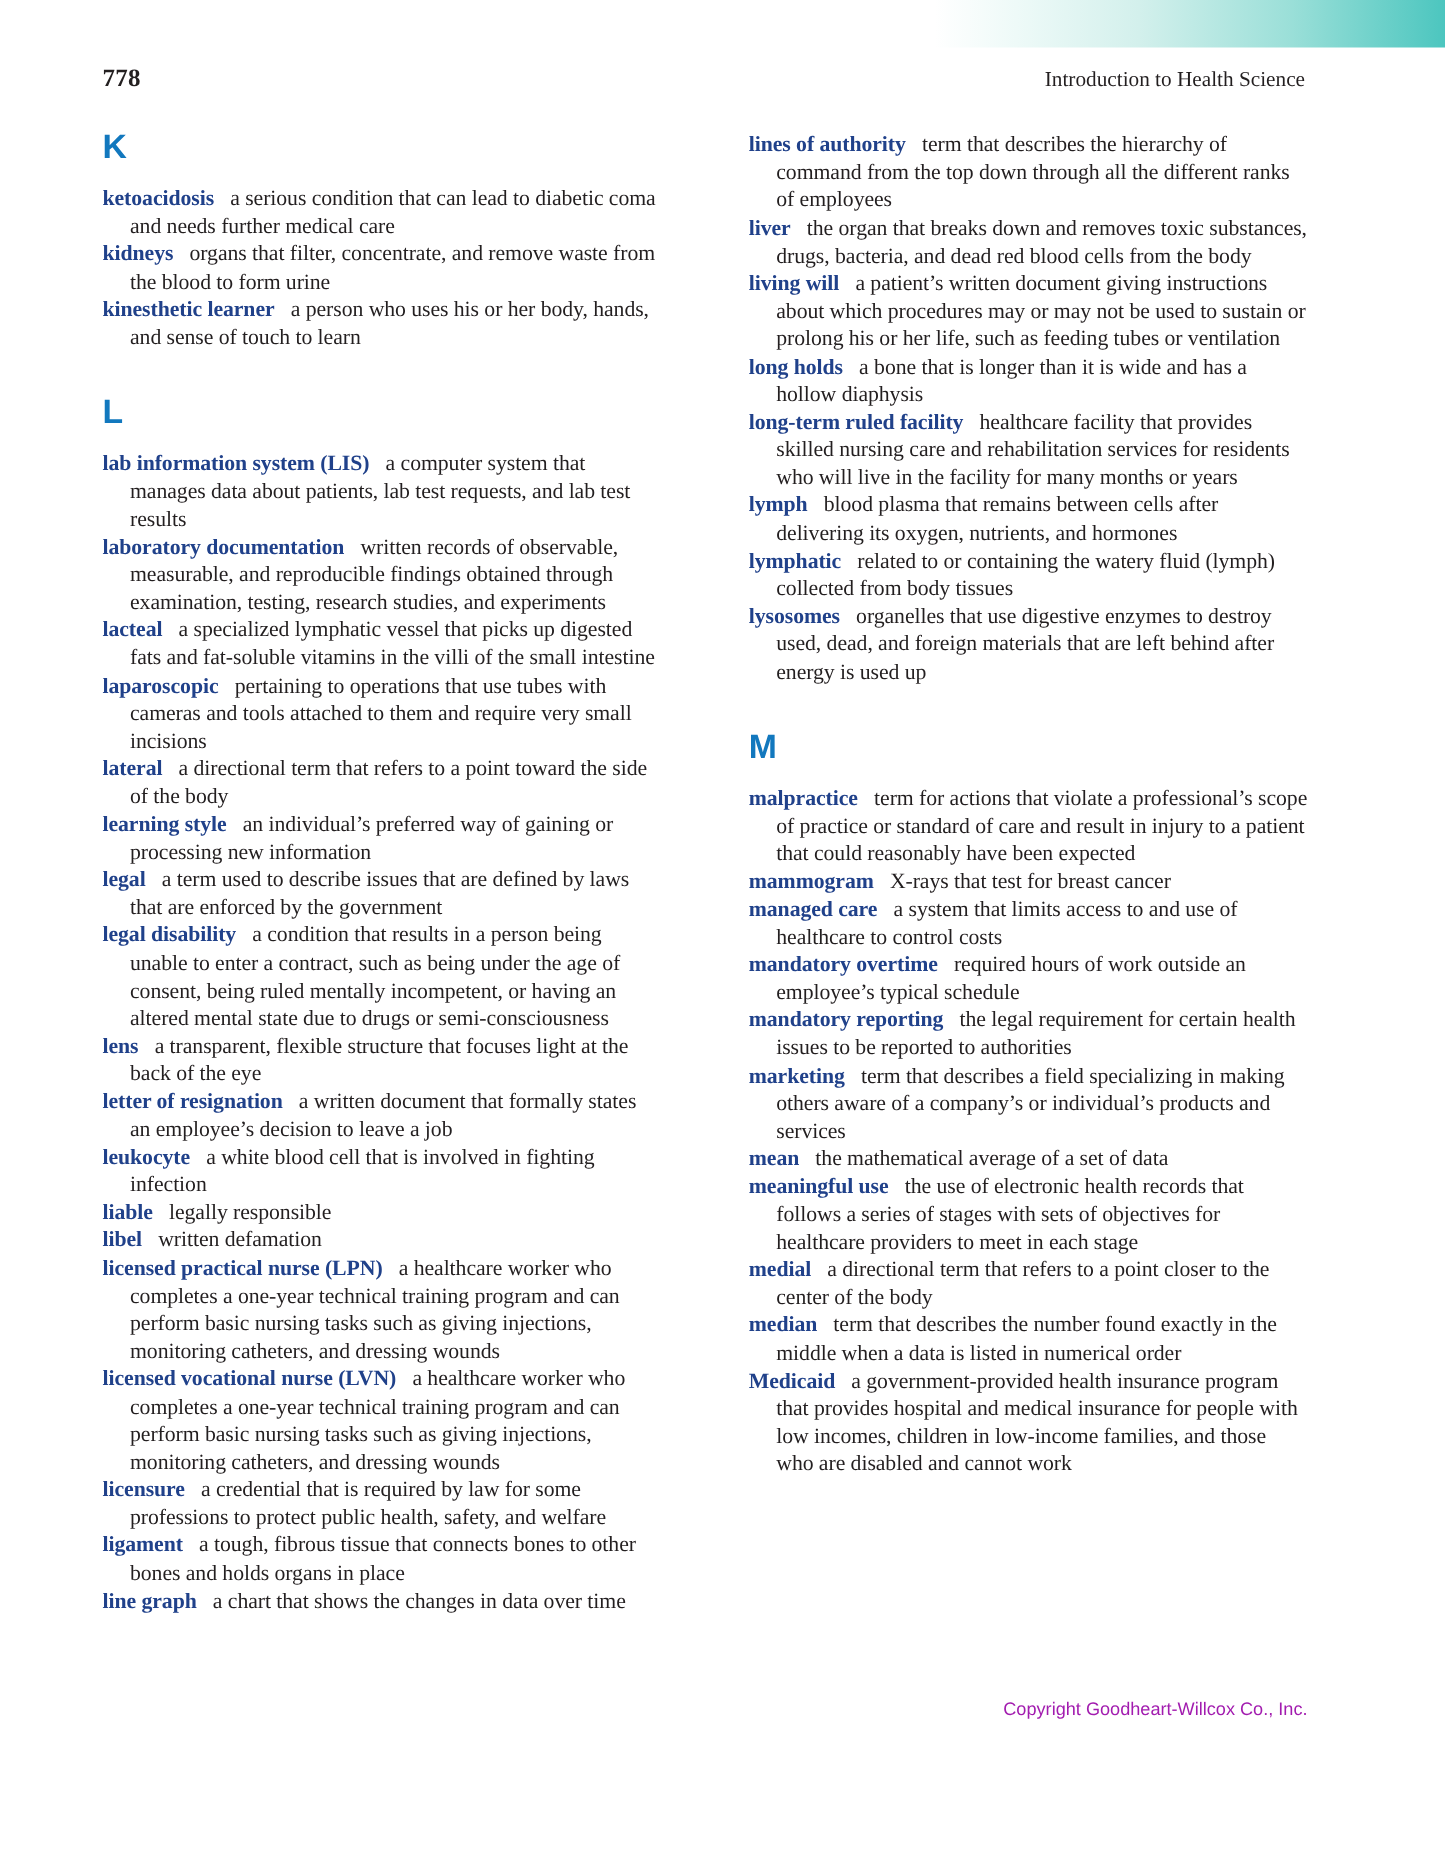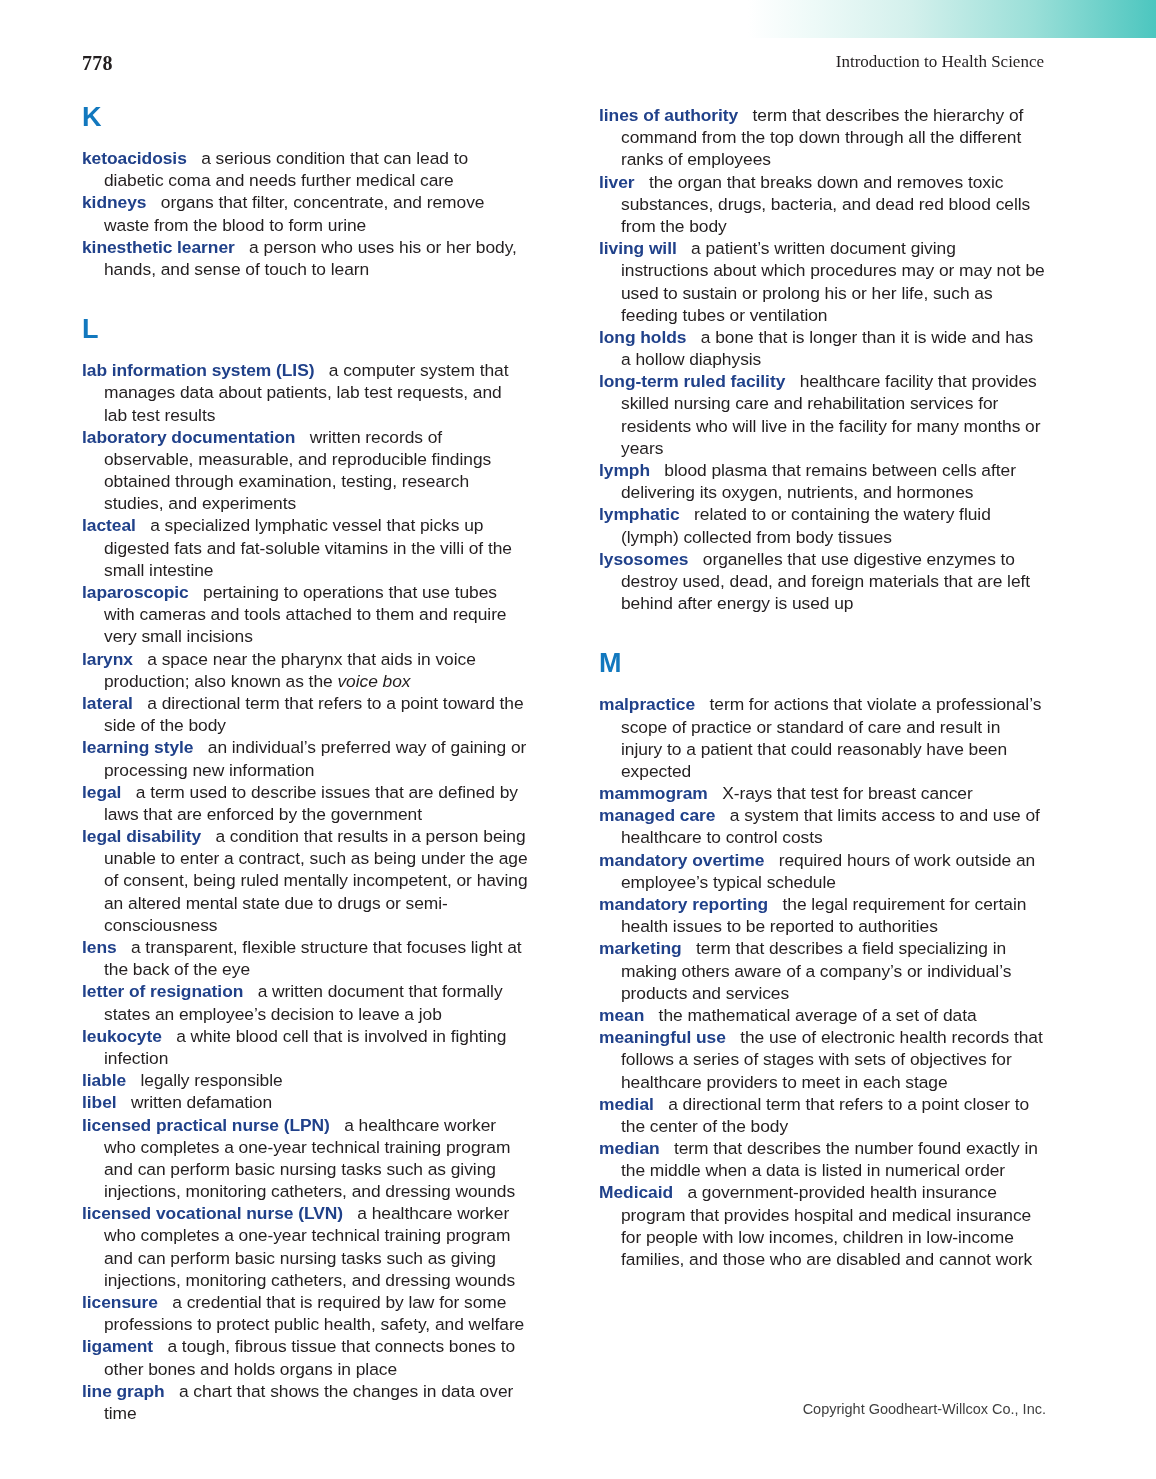--- a/index.html
+++ b/index.html
@@ -29,21 +29,21 @@
     width: 1156px;
     height: 1479px;
   }
   header.running-head {
     position: absolute;
     top: 52px;
     left: 82px;
     width: 962px;
     display: flex;
     justify-content: space-between;
-    align-items: flex-start;
+    align-items: center;
   }
   .folio {
     font-family: "Liberation Serif", serif;
     font-weight: bold;
     font-size: 20px;
     letter-spacing: 0.2px;
     color: #231f20;
   }
   .book-title {
     font-family: "Liberation Serif", serif;
@@ -67,46 +67,46 @@
     font-weight: bold;
     font-size: 27px;
     color: #1278be;
     line-height: 1;
     margin: 0 0 16px 0;
   }
   .letter-heading.spaced {
     margin-top: 36px;
   }
   .entry {
-    font-family: Liberation Sans, sans-serif;
+    font-family: Liberation Serif, serif;
     font-size: 17.4px;
     line-height: 1.275;
     color: #231f20;
     margin: 0;
     padding-left: 22px;
     text-indent: -22px;
     letter-spacing: -0.05px;
   }
   .term {
     font-weight: bold;
     color: #20418a;
   }
   .gap {
     display: inline;
     white-space: pre;
   }
   footer.copyright {
     position: absolute;
     left: 82px;
-    top: 1401px;
+    top: 1360px;
     width: 964px;
     text-align: right;
     font-family: "Liberation Sans", sans-serif;
     font-size: 14.5px;
-    color: #404040;
+    color: #a21caf;
   }
 </style>
 </head>
 <body>
 
 <div id="page">
 
   <div id="deco-bar"></div>
 
   <header class="running-head">
@@ -118,21 +118,20 @@
       <div class="column">
         <div class="letter-heading">K</div>
         <p class="entry"><span class="term">ketoacidosis</span><span class="gap">   </span><span class="def">a serious condition that can lead to diabetic coma and needs further medical care</span></p>
         <p class="entry"><span class="term">kidneys</span><span class="gap">   </span><span class="def">organs that filter, concentrate, and remove waste from the blood to form urine</span></p>
         <p class="entry"><span class="term">kinesthetic learner</span><span class="gap">   </span><span class="def">a person who uses his or her body, hands, and sense of touch to learn</span></p>
         <div class="letter-heading spaced">L</div>
         <p class="entry"><span class="term">lab information system (LIS)</span><span class="gap">   </span><span class="def">a computer system that manages data about patients, lab test requests, and lab test results</span></p>
         <p class="entry"><span class="term">laboratory documentation</span><span class="gap">   </span><span class="def">written records of observable, measurable, and reproducible findings obtained through examination, testing, research studies, and experiments</span></p>
         <p class="entry"><span class="term">lacteal</span><span class="gap">   </span><span class="def">a specialized lymphatic vessel that picks up digested fats and fat-soluble vitamins in the villi of the small intestine</span></p>
         <p class="entry"><span class="term">laparoscopic</span><span class="gap">   </span><span class="def">pertaining to operations that use tubes with cameras and tools attached to them and require very small incisions</span></p>
-        <p class="entry"><span class="term">larynx</span><span class="gap">   </span><span class="def">a space near the pharynx that aids in voice production; also known as the </span><em>voice box</em></p>
         <p class="entry"><span class="term">lateral</span><span class="gap">   </span><span class="def">a directional term that refers to a point toward the side of the body</span></p>
         <p class="entry"><span class="term">learning style</span><span class="gap">   </span><span class="def">an individual’s preferred way of gaining or processing new information</span></p>
         <p class="entry"><span class="term">legal</span><span class="gap">   </span><span class="def">a term used to describe issues that are defined by laws that are enforced by the government</span></p>
         <p class="entry"><span class="term">legal disability</span><span class="gap">   </span><span class="def">a condition that results in a person being unable to enter a contract, such as being under the age of consent, being ruled mentally incompetent, or having an altered mental state due to drugs or semi-consciousness</span></p>
         <p class="entry"><span class="term">lens</span><span class="gap">   </span><span class="def">a transparent, flexible structure that focuses light at the back of the eye</span></p>
         <p class="entry"><span class="term">letter of resignation</span><span class="gap">   </span><span class="def">a written document that formally states an employee’s decision to leave a job</span></p>
         <p class="entry"><span class="term">leukocyte</span><span class="gap">   </span><span class="def">a white blood cell that is involved in fighting infection</span></p>
         <p class="entry"><span class="term">liable</span><span class="gap">   </span><span class="def">legally responsible</span></p>
         <p class="entry"><span class="term">libel</span><span class="gap">   </span><span class="def">written defamation</span></p>
         <p class="entry"><span class="term">licensed practical nurse (LPN)</span><span class="gap">   </span><span class="def">a healthcare worker who completes a one-year technical training program and can perform basic nursing tasks such as giving injections, monitoring catheters, and dressing wounds</span></p>

